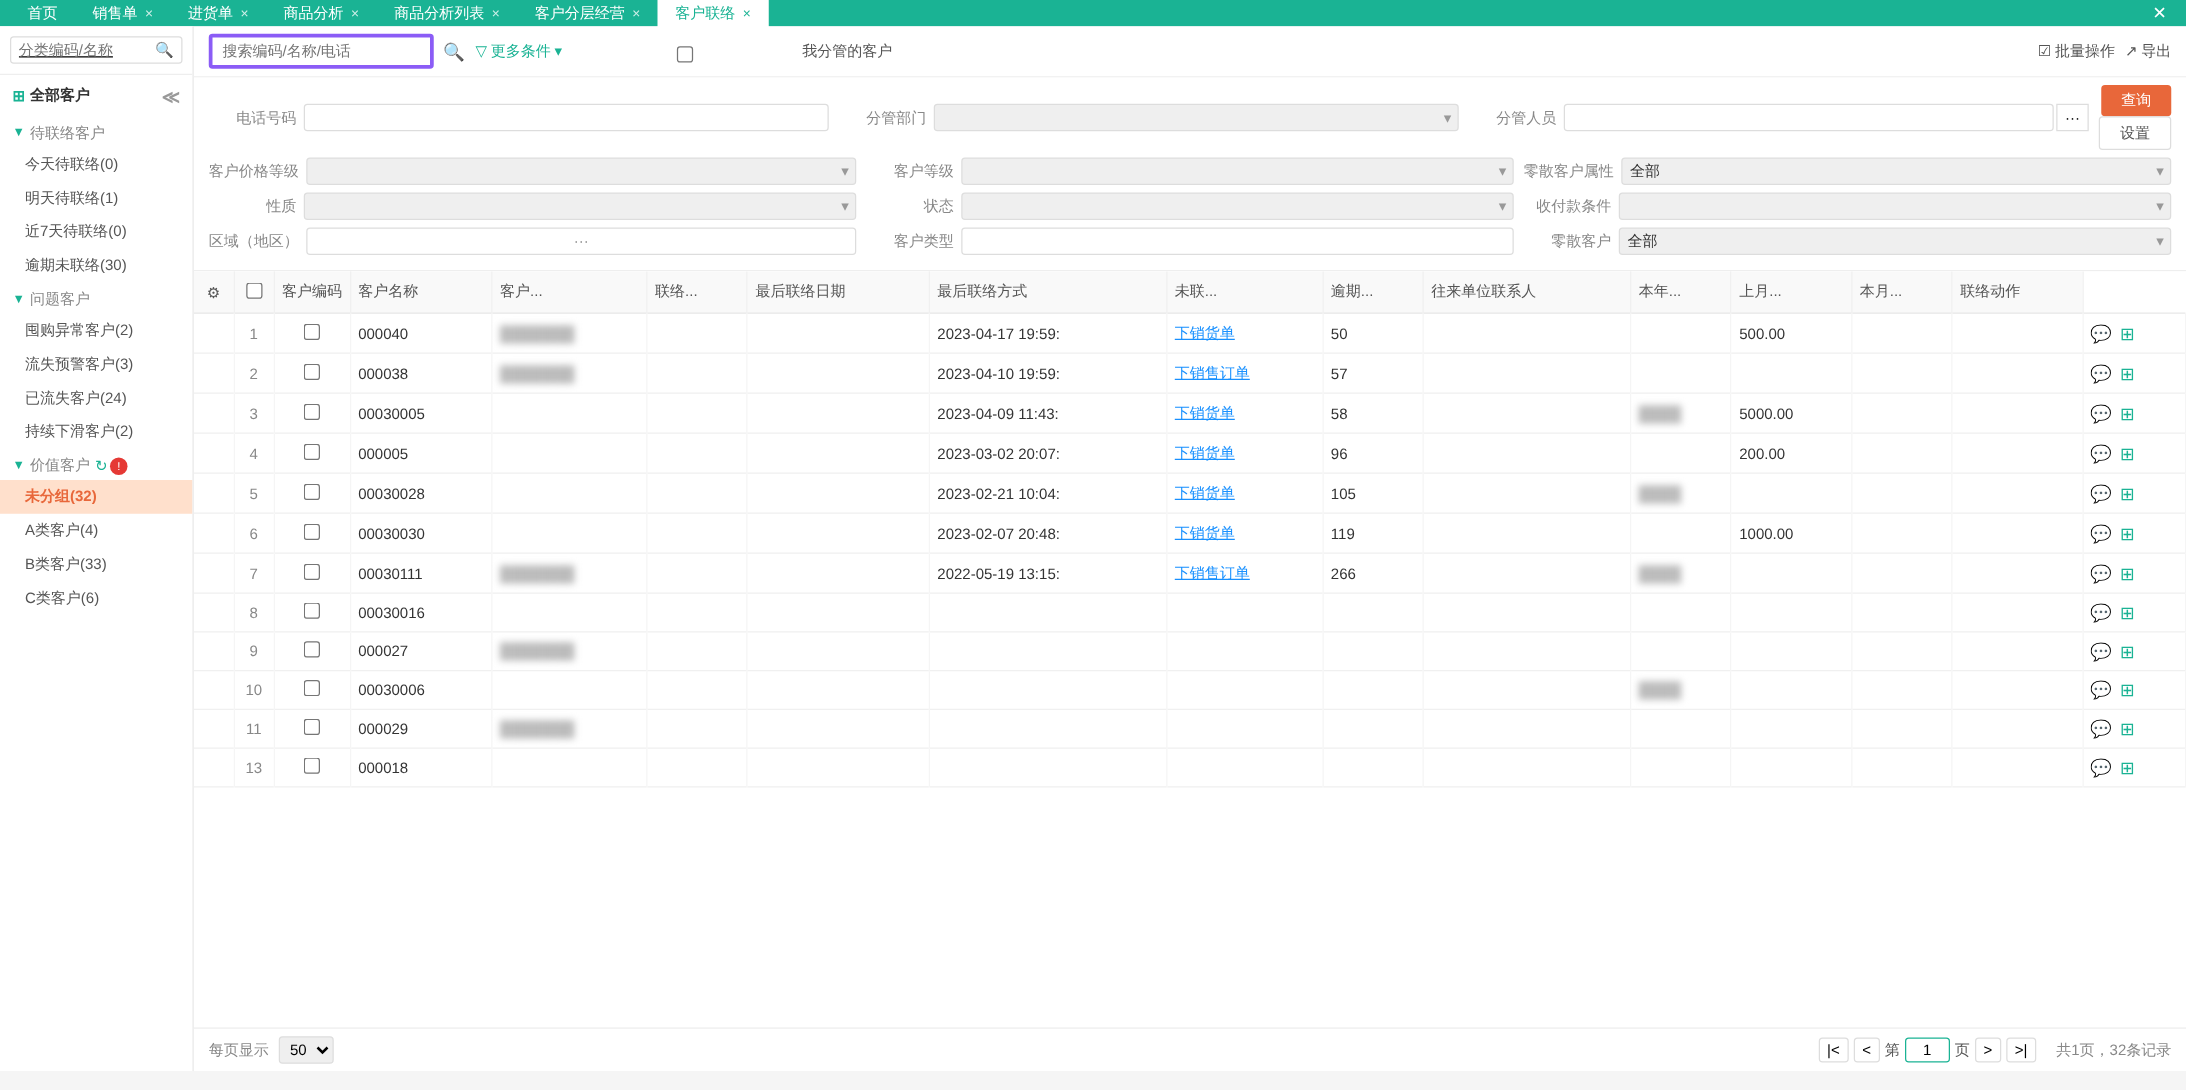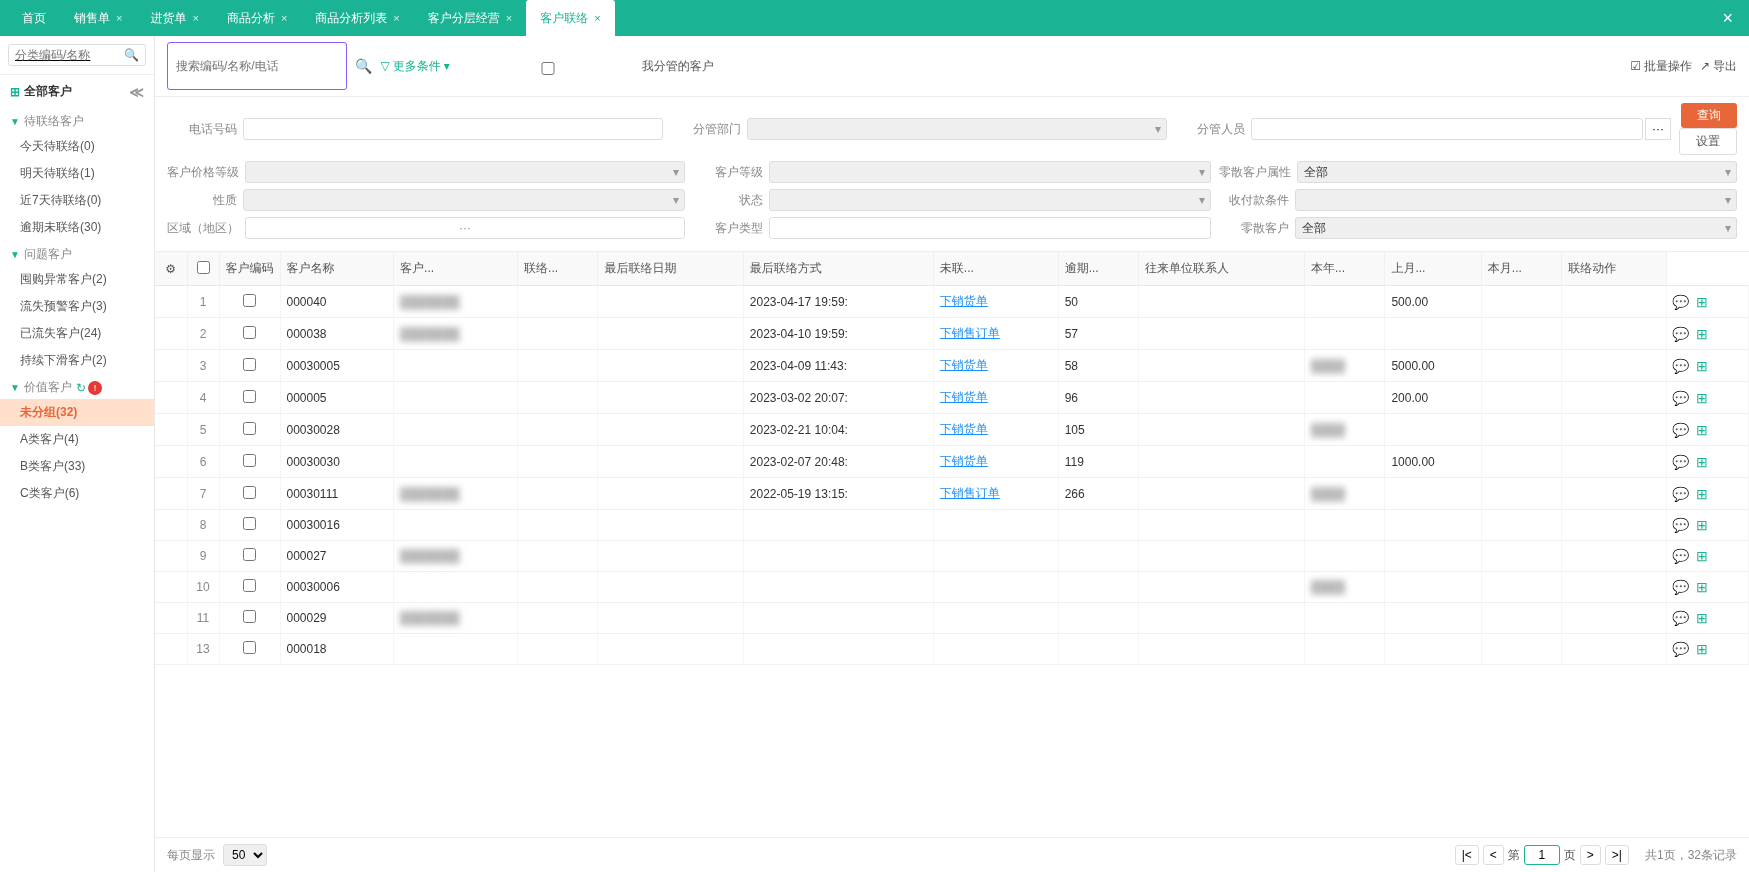--- a/index.html
+++ b/index.html
@@ -3,21 +3,21 @@
   <meta charset="utf-8">
   <style>
     * { box-sizing: border-box; margin: 0; padding: 0; font-family: 'Microsoft YaHei', Arial, sans-serif; font-size: 12px; }
     body { background: #f5f5f5; overflow: hidden; }
 
     
     .top-nav {
       background: #1ab394;
       display: flex;
       align-items: center;
-      height: 36px;
+      height: 21px;
       padding: 0 8px;
     }
     .top-nav .nav-item {
       color: #fff;
       padding: 0 14px;
       height: 36px;
       display: flex;
       align-items: center;
       cursor: pointer;
       white-space: nowrap;
@@ -131,23 +131,23 @@
     
     .filter-bar {
       background: #fff;
       padding: 6px 12px;
       display: flex;
       align-items: center;
       border-bottom: 1px solid #eee;
       gap: 8px;
     }
     .filter-bar input {
-      border: 1px solid #8b5cf6;
+      border: 3px solid #8b5cf6;
       border-radius: 3px;
-      padding: 16px 8px;
+      padding: 4px 8px;
       width: 180px;
       font-size: 12px;
     }
     .filter-bar .search-btn {
       background: none;
       border: none;
       cursor: pointer;
       color: #1ab394;
       font-size: 14px;
     }

